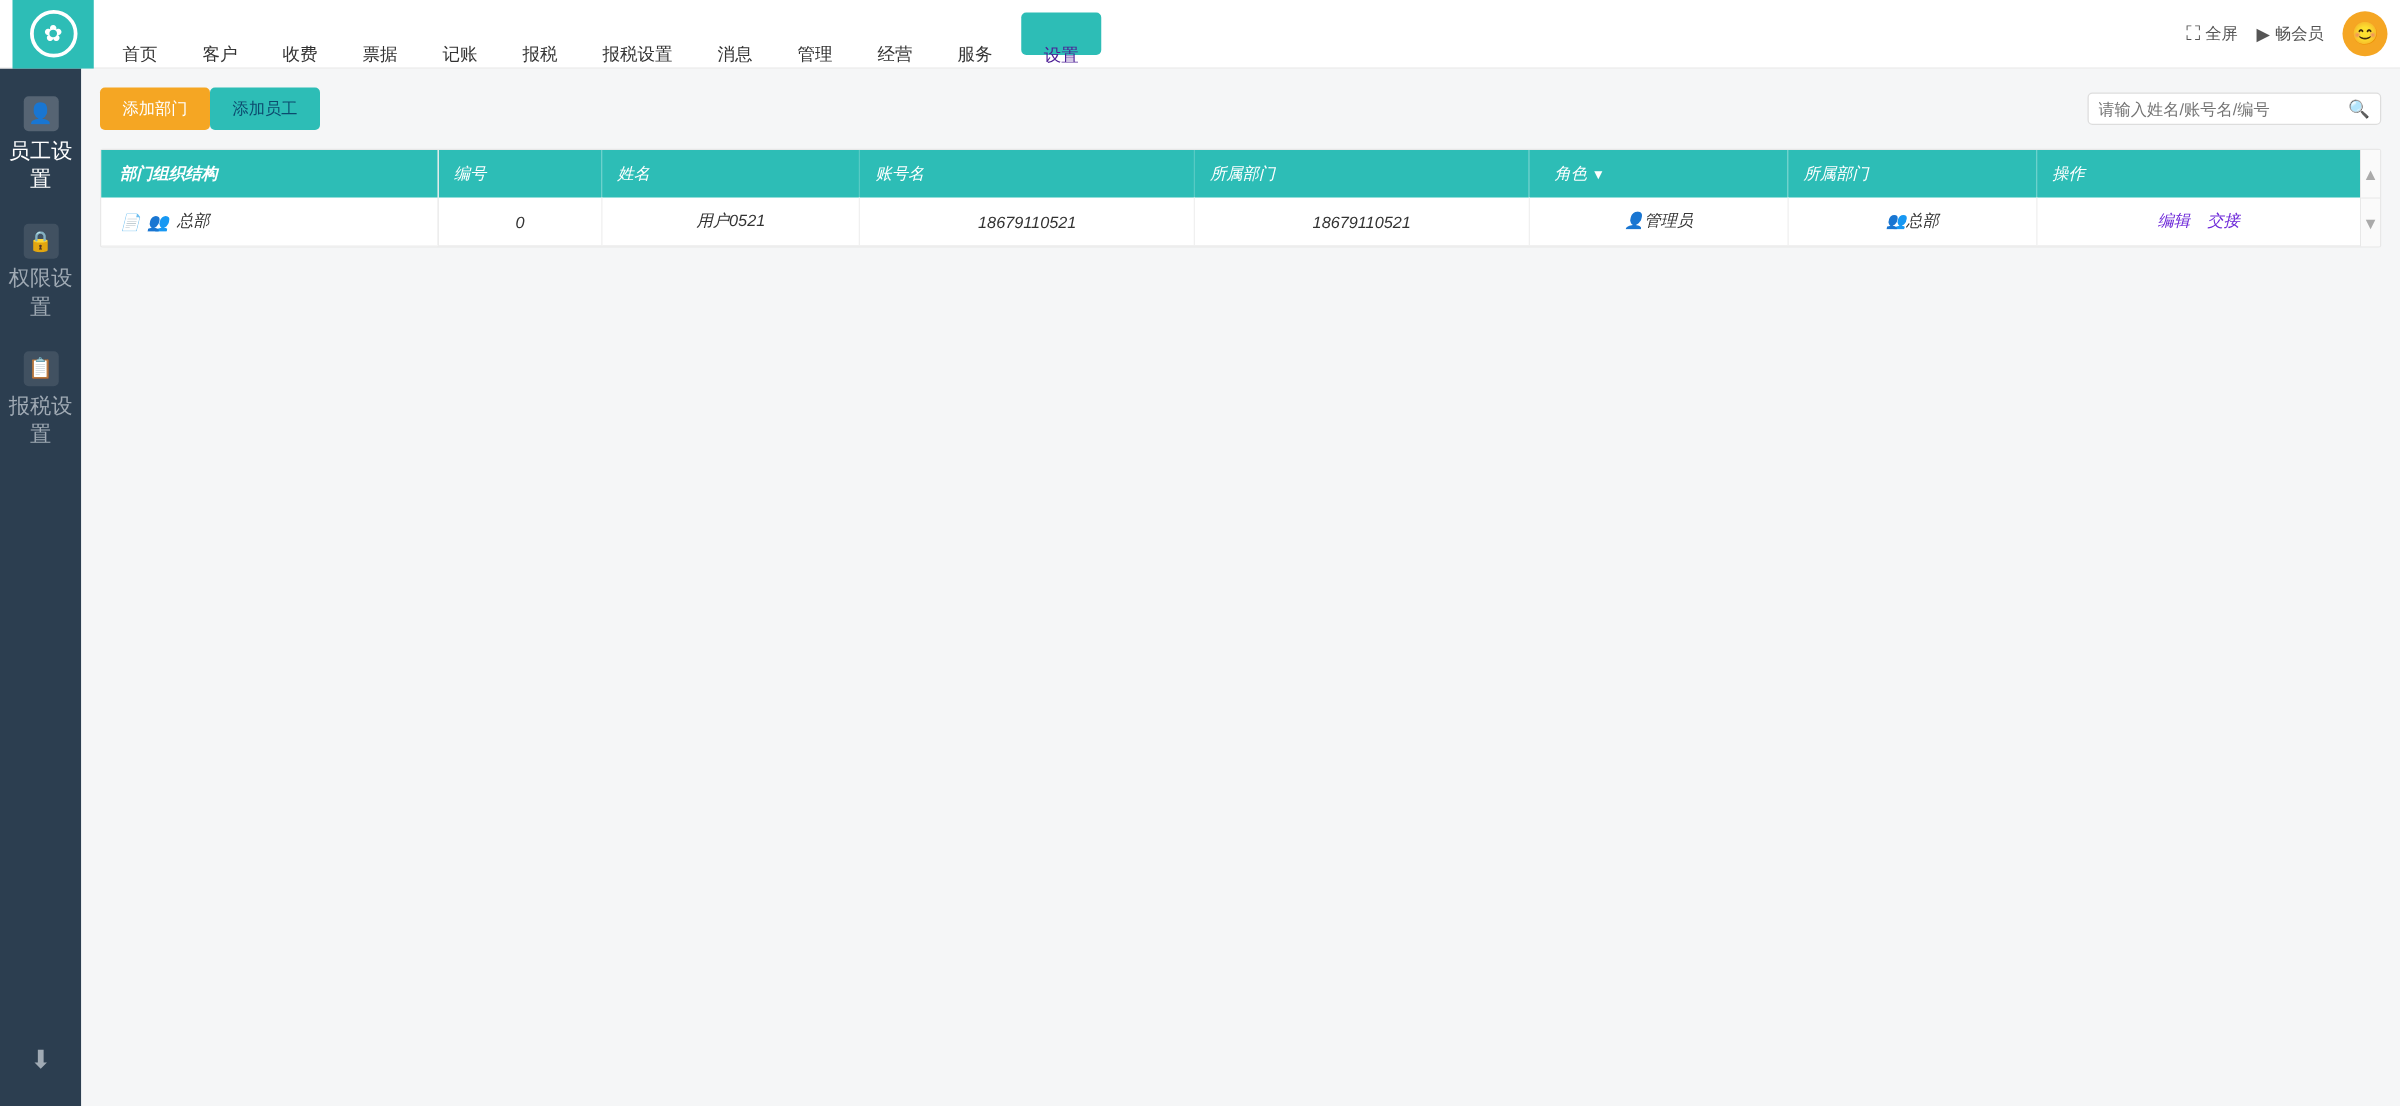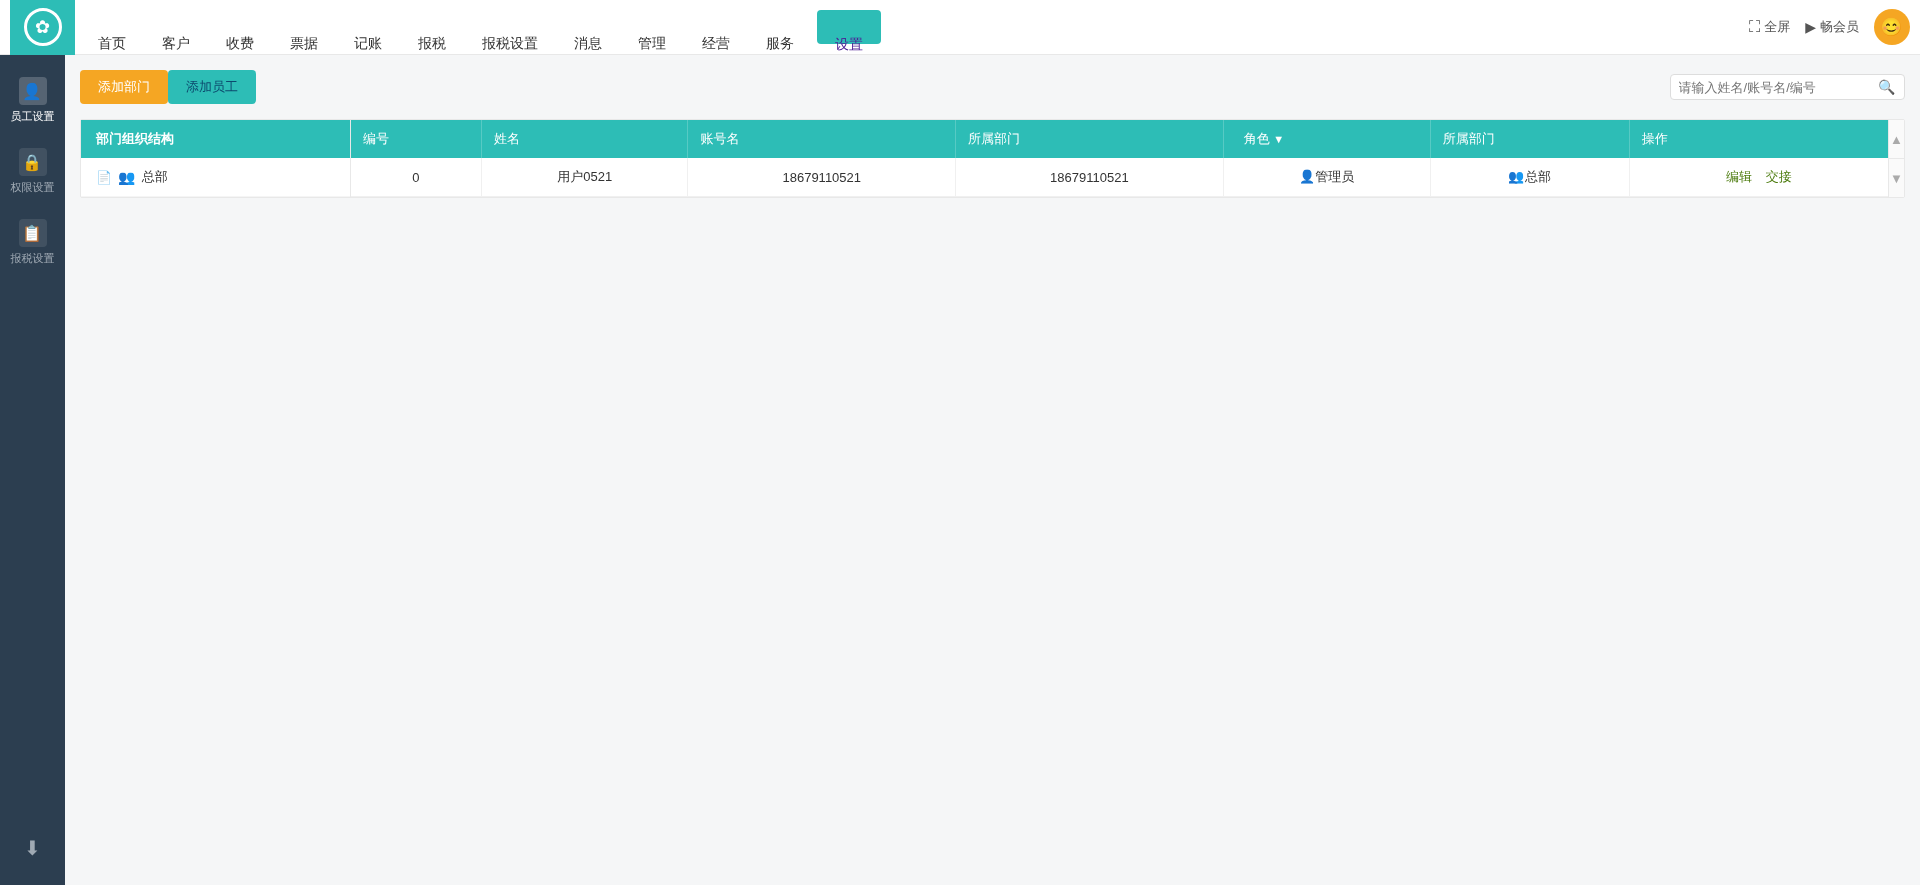--- a/index.html
+++ b/index.html
@@ -78,21 +78,21 @@
     .sidebar-item-icon {
       width: 28px; height: 28px;
       background: rgba(255,255,255,0.1);
       border-radius: 4px;
       display: flex; align-items: center; justify-content: center;
       font-size: 16px; margin-bottom: 4px;
     }
     .sidebar-item.active .sidebar-item-icon {
       background: rgba(255,255,255,0.2);
     }
-    .sidebar-item-label { font-size: 11px; }
+    .sidebar-item-label { font-size: 17px; }
 
     .sidebar-bottom {
       margin-top: auto;
       padding-bottom: 15px;
       display: flex; flex-direction: column; align-items: center;
       width: 100%;
     }
     .sidebar-bottom-item {
       display: flex; flex-direction: column; align-items: center;
       padding: 10px 5px; color: #a0aab4; cursor: pointer;
@@ -128,20 +128,21 @@
     .search-btn {
       background: none; border: none; cursor: pointer; color: #999; font-size: 14px;
     }
 
     
     .table-container {
       display: flex; gap: 0;
       background: #fff;
       border: 1px solid #e8e8e8;
       border-radius: 2px;
+      font-style: italic;
     }
 
     
     .dept-tree {
       width: 270px; flex-shrink: 0;
       border-right: 1px solid #e8e8e8;
     }
     .dept-tree-header {
       background: #2dbdb6; color: #fff;
       padding: 10px 15px; font-size: 13px; font-weight: bold;
@@ -170,21 +171,21 @@
     }
     .emp-table th:last-child { border-right: none; }
     .emp-table td {
       padding: 10px 12px; text-align: center;
       border-bottom: 1px solid #f0f0f0;
       border-right: 1px solid #f0f0f0;
       font-size: 13px; color: #333;
     }
     .emp-table td:last-child { border-right: none; }
     .action-link {
-      color: #4d7c0f; cursor: pointer; text-decoration: none; margin: 0 5px;
+      color: #6d28d9; cursor: pointer; text-decoration: none; margin: 0 5px;
     }
 
     
     .table-scroll-controls {
       display: flex; flex-direction: column;
       width: 16px; border-left: 1px solid #e8e8e8;
     }
     .scroll-up, .scroll-down {
       flex: 1; display: flex; align-items: center; justify-content: center;
       cursor: pointer; color: #aaa; background: #fafafa;

